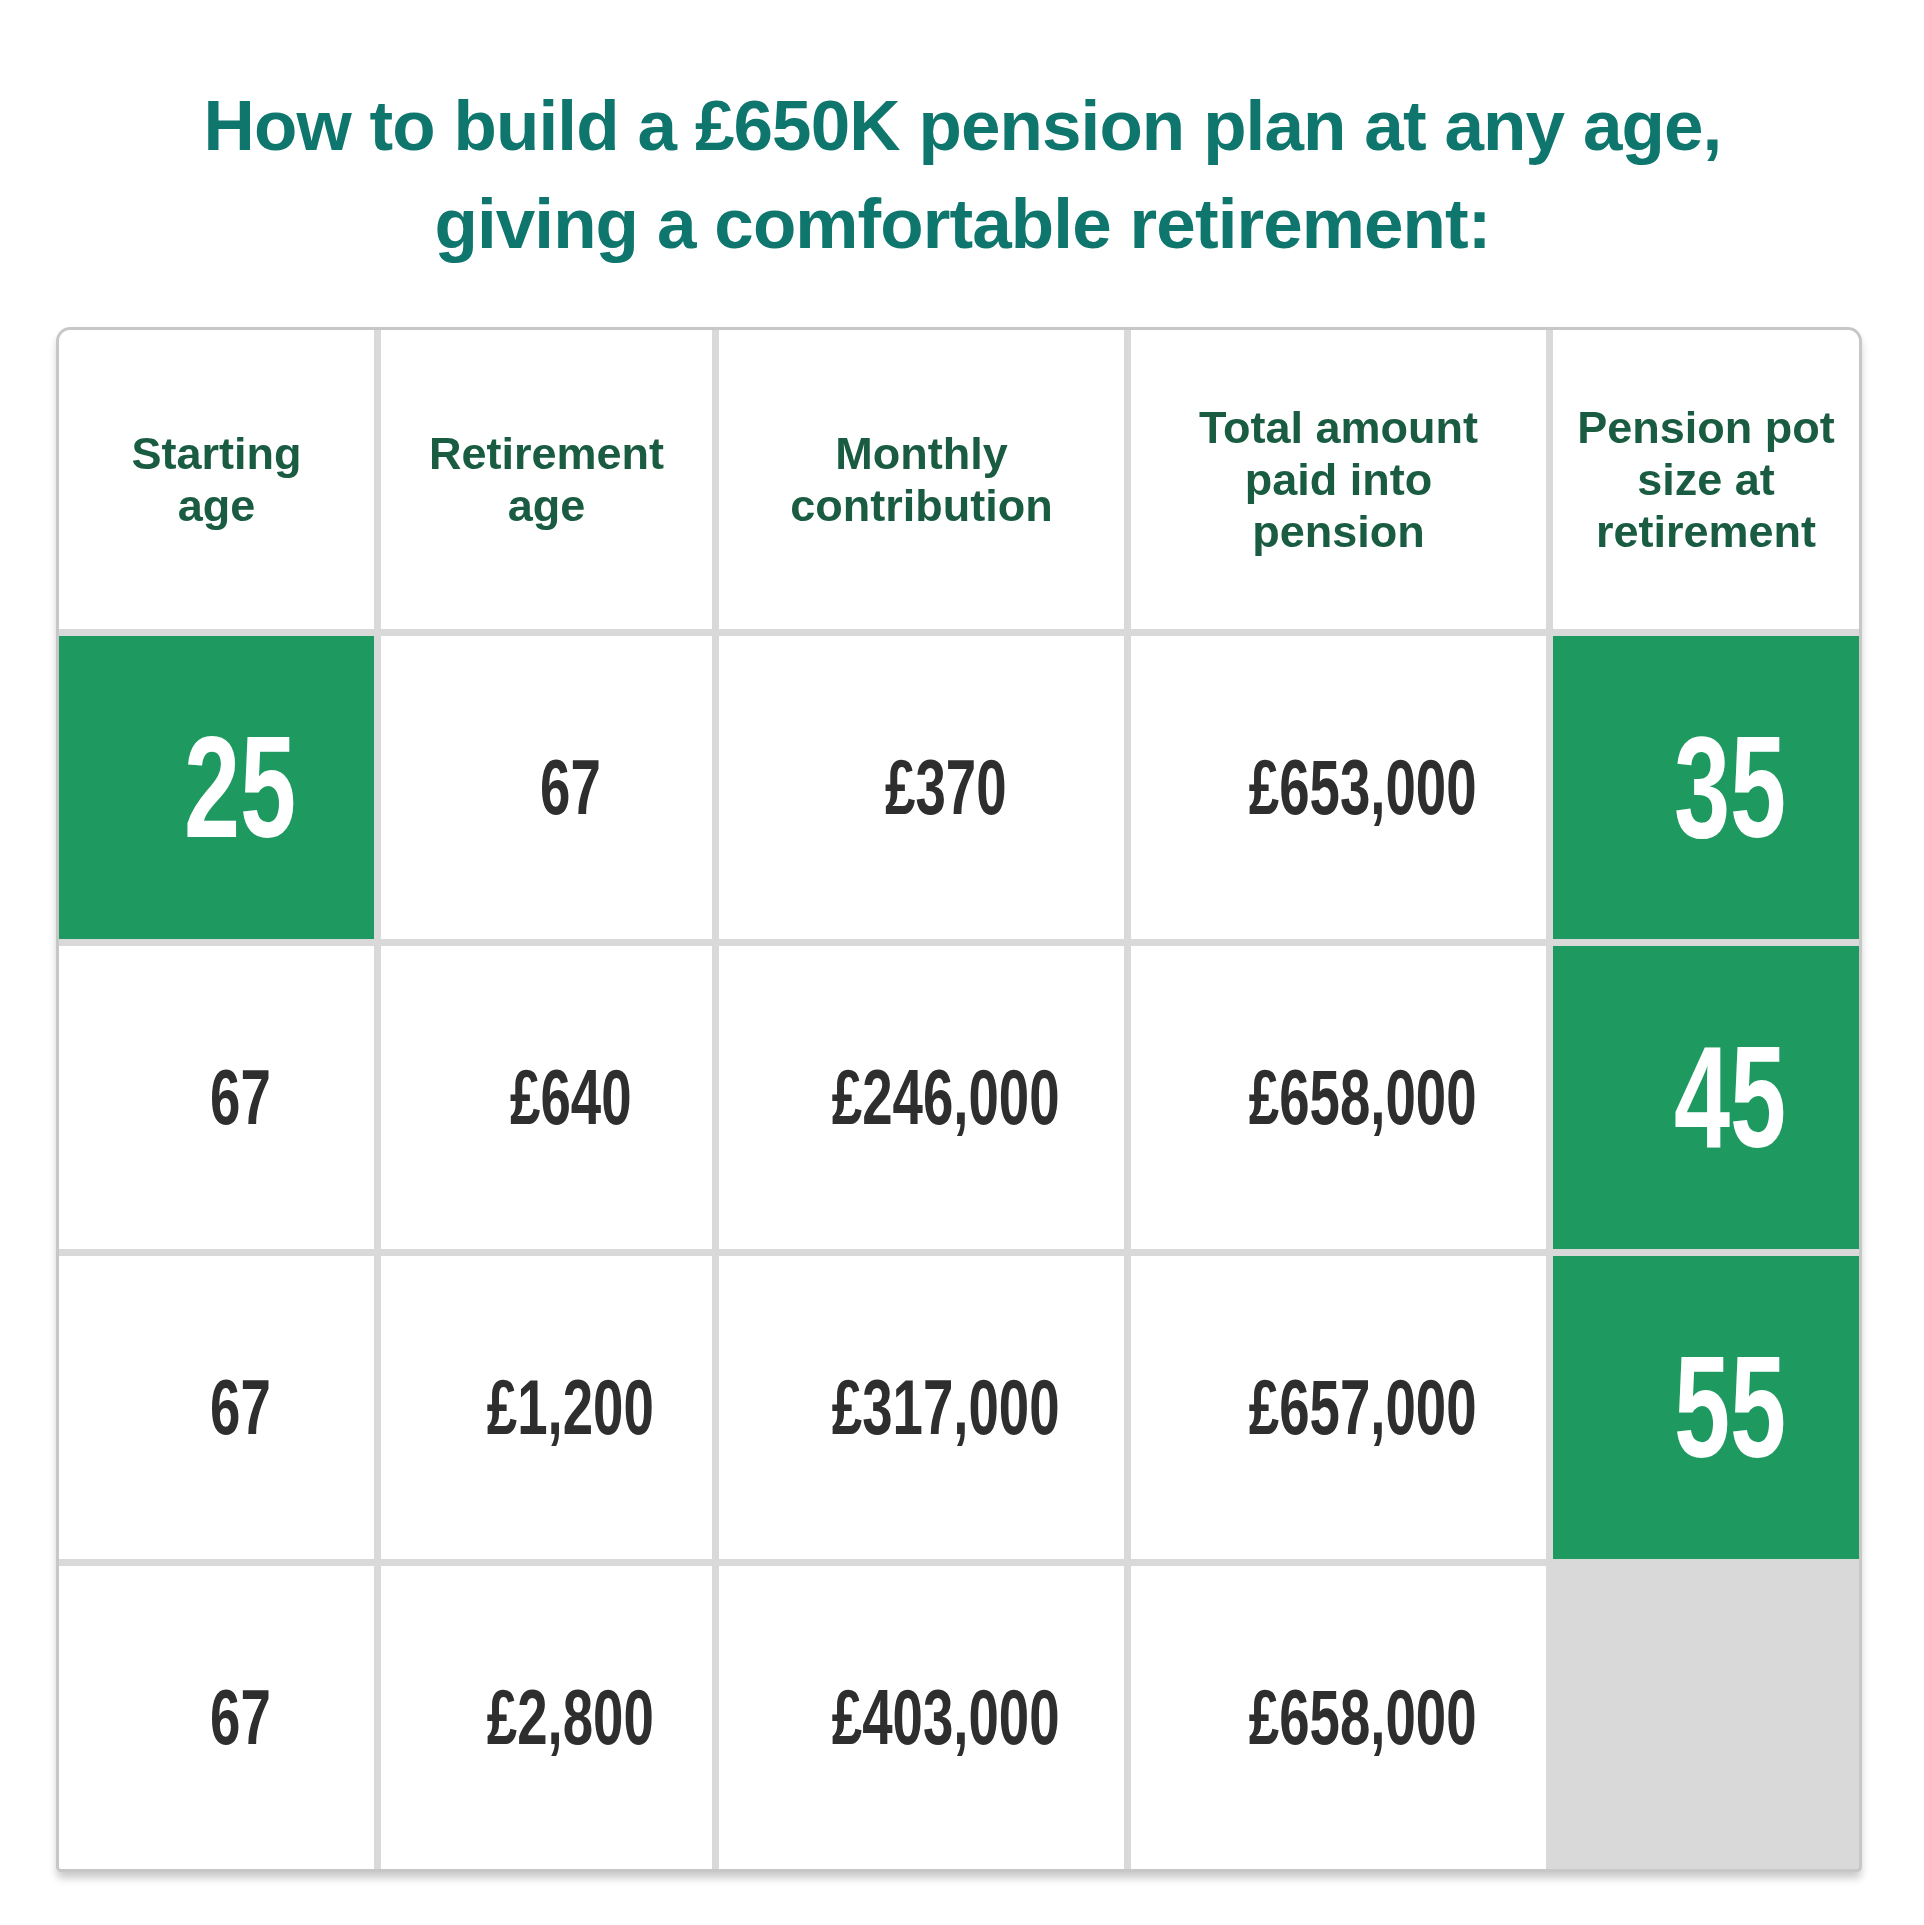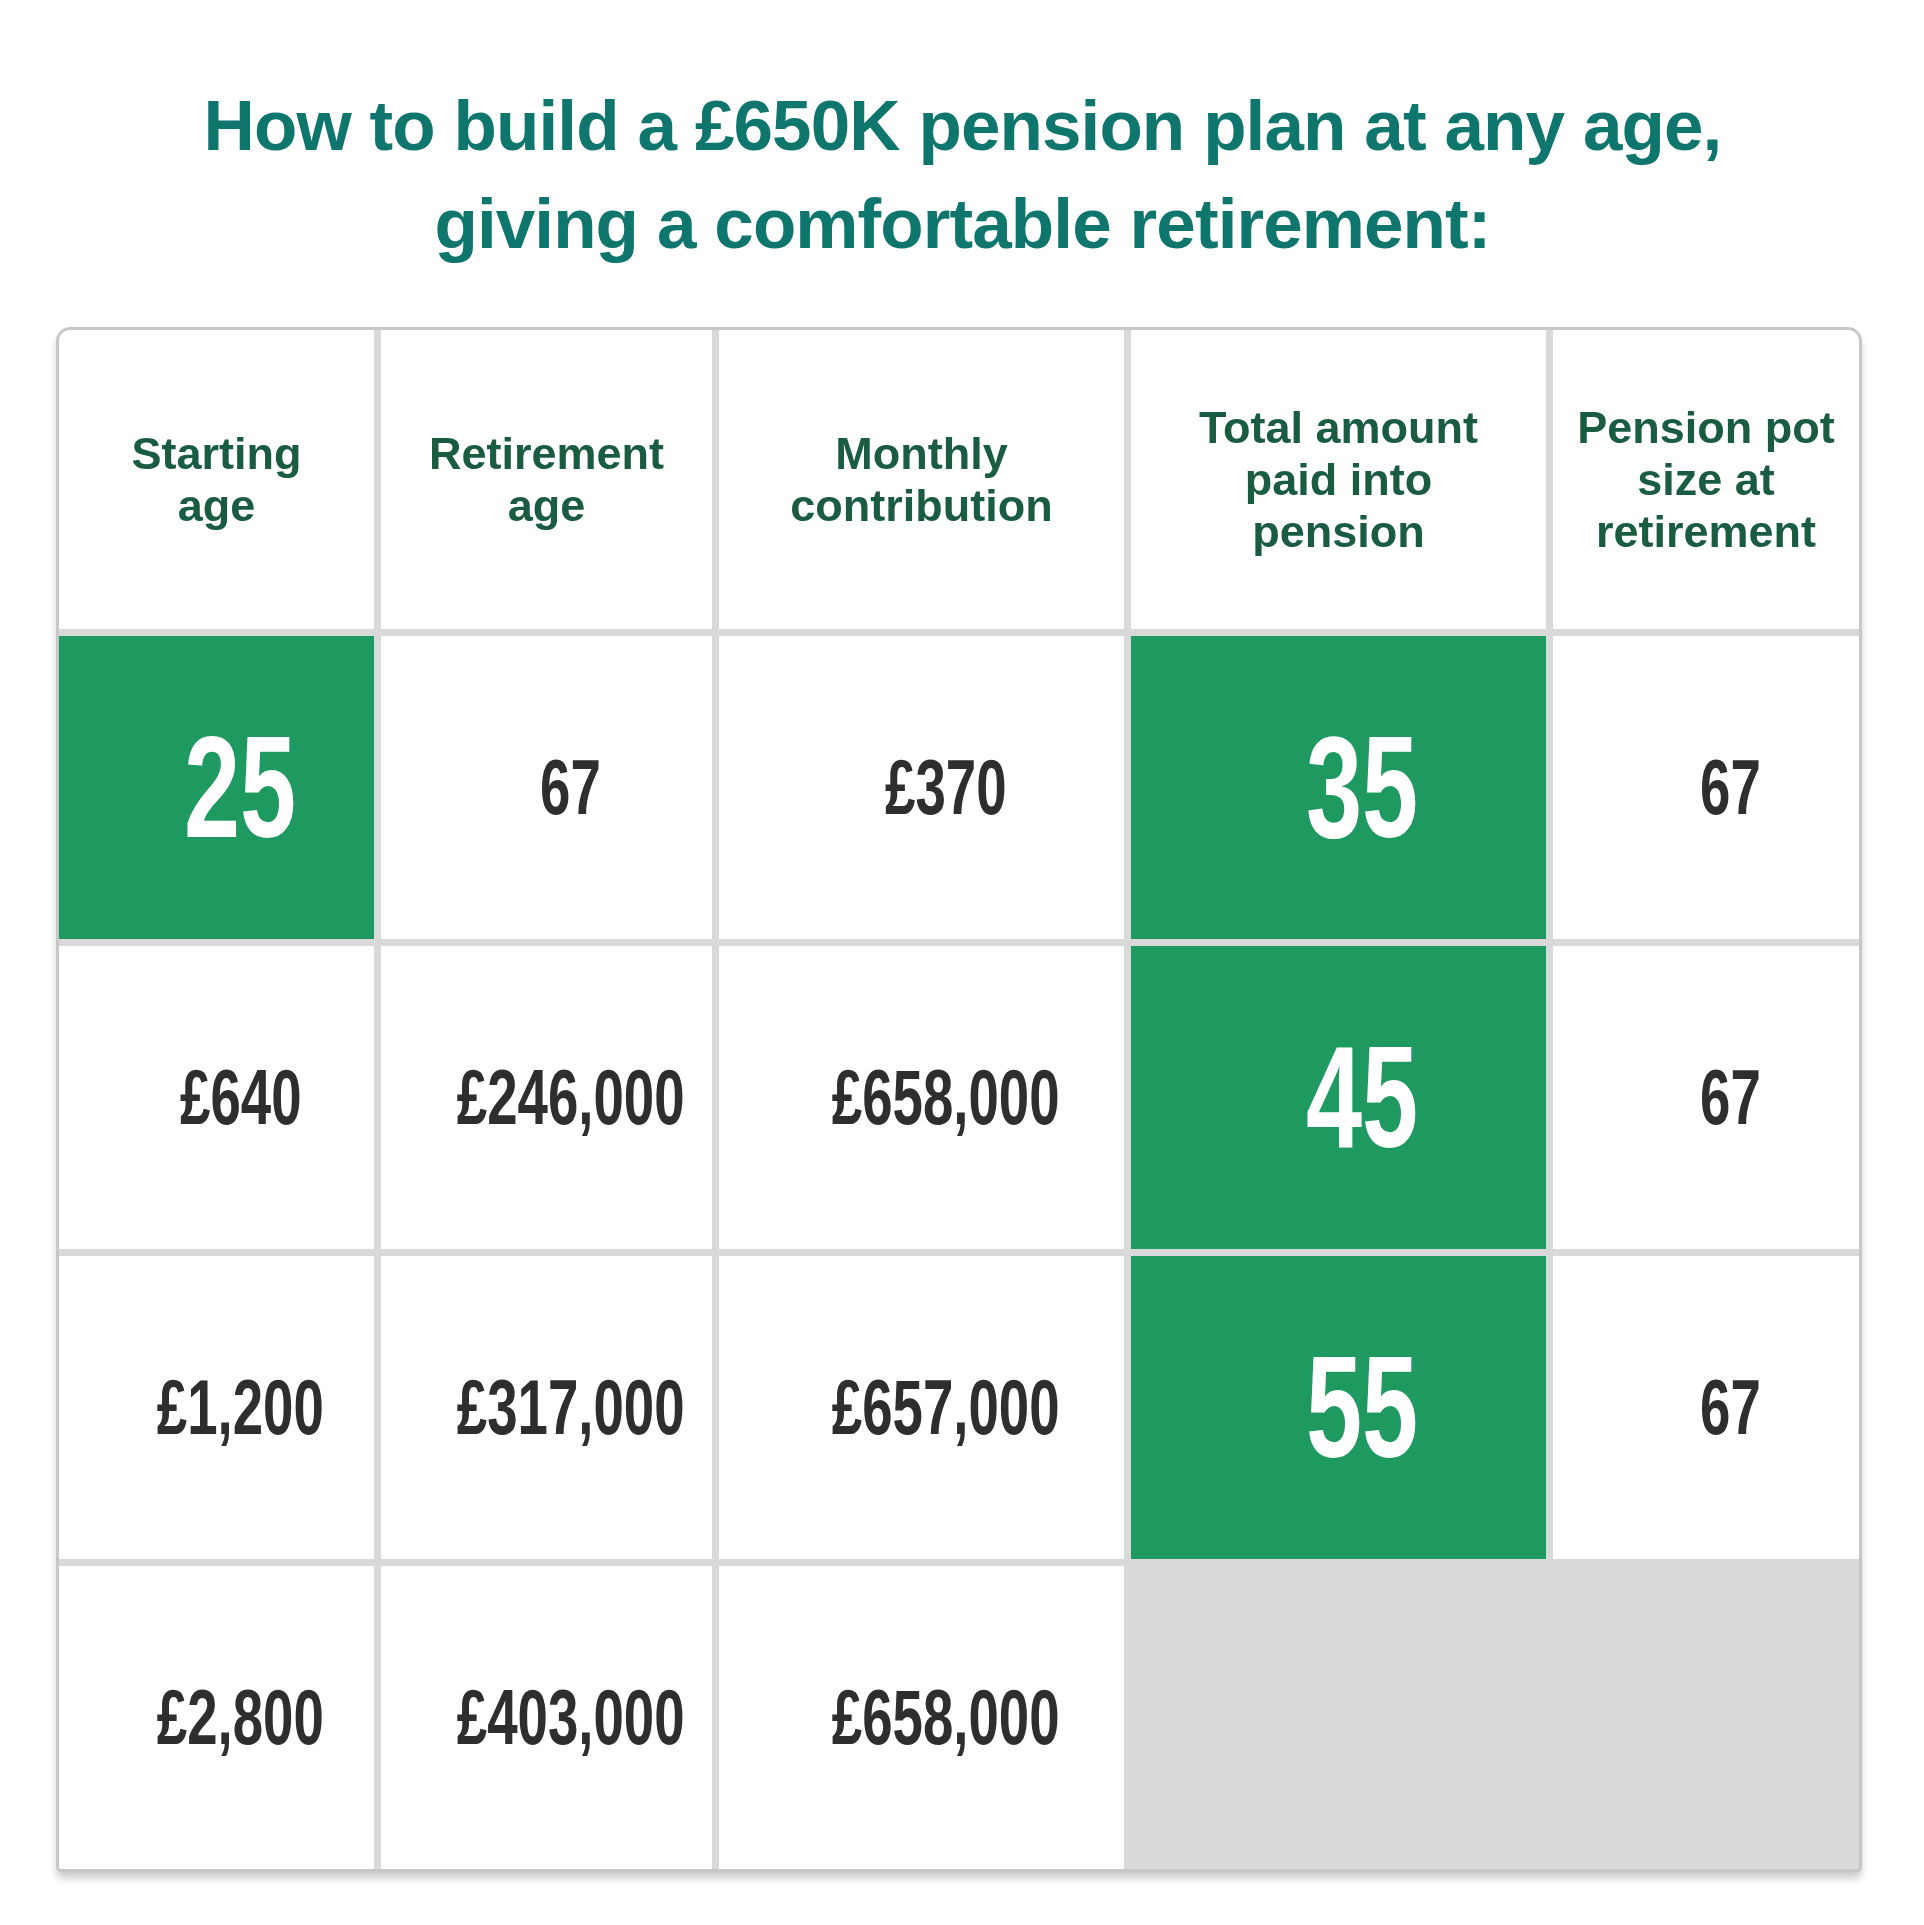--- a/index.html
+++ b/index.html
@@ -93,20 +93,23 @@
 
     <div class="cell agecell">
       <span class="age">25</span>
     </div>
     <div class="cell">
       <span class="val">67</span>
     </div>
     <div class="cell">
       <span class="val">£370</span>
     </div>
+    <div class="cell">
+      <span class="val">£653,000</span>
+    </div>
 
     <div class="cell agecell">
       <span class="age">35</span>
     </div>
     <div class="cell">
       <span class="val">67</span>
     </div>
     <div class="cell">
       <span class="val">£640</span>
     </div>

